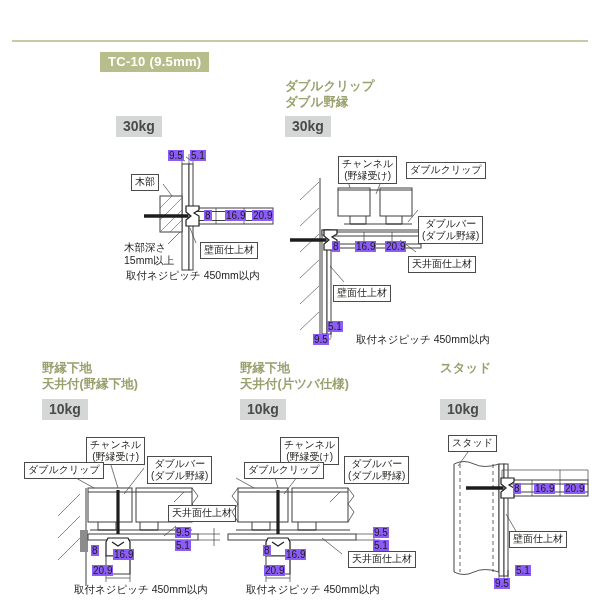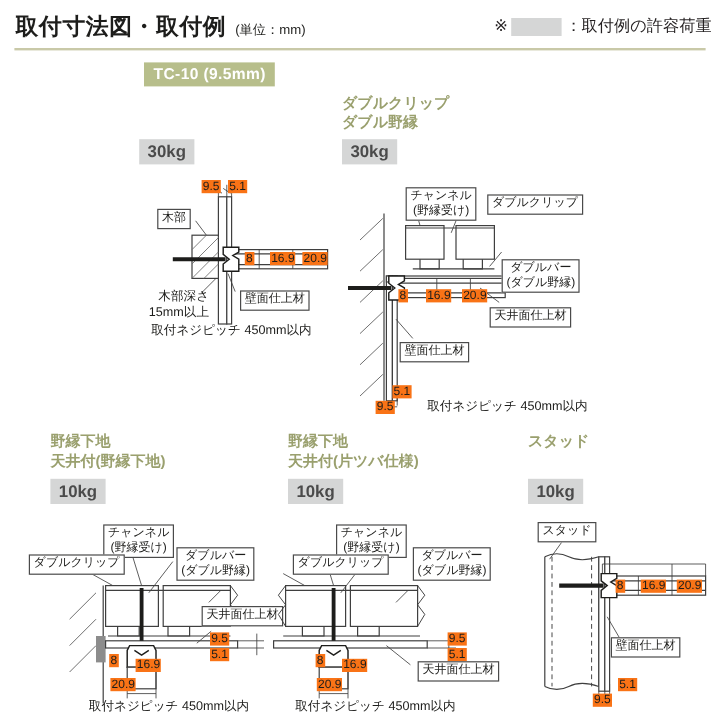--- a/index.html
+++ b/index.html
@@ -109,48 +109,39 @@
     border: 1px solid #4a4a4a;
     padding: 1px 3px;
     text-align: center;
   }
   .dim {
     position: absolute;
     font-size: 10px;
     line-height: 11px;
     color: #1d1d1b;
     white-space: nowrap;
-    background: #f97316;
+    background: #8b5cf6;
     padding: 0 1px;
   }
   .note {
     position: absolute;
     font-size: 10.5px;
     line-height: 13px;
     color: #1d1d1b;
     white-space: nowrap;
   }
 </style>
 </head>
 <body>
 
 <div class="page">
 
-  <div class="header">
-    <div class="title">取付寸法図・取付例</div>
-    <div class="title-unit">(単位：mm)</div>
-    <div class="legend">
-      <span class="mark">※</span>
-      <span class="swatch"></span>
-      <span>：取付例の許容荷重</span>
-    </div>
-  </div>
   <div class="rule"></div>
 
-  <div class="tag-model" style="left:120px; top:52px;">TC-10 (9.5mm)</div>
+  <div class="tag-model" style="left:100px; top:52px;">TC-10 (9.5mm)</div>
 
   <div class="load-badge" style="left:116px; top:116px;">30kg</div>
 
   <div class="sec-head" style="left:285px; top:78px;">
     <span>ダブルクリップ</span><br>
     <span>ダブル野縁</span>
   </div>
   <div class="load-badge" style="left:285px; top:116px;">30kg</div>
 
   <div class="dwg" style="left:120px; top:148px; width:165px; height:140px;">
@@ -192,21 +183,21 @@
       </g>
     </svg>
   </div>
 
   <div class="dim" style="left:168px; top:150px;">9.5</div>
   <div class="dim" style="left:190px; top:150px;">5.1</div>
   <div class="cap" style="left:131px; top:174px;">木部</div>
   <div class="dim" style="left:204px; top:210px;">8</div>
   <div class="dim" style="left:225px; top:210px;">16.9</div>
   <div class="dim" style="left:252px; top:210px;">20.9</div>
-  <div class="note" style="left:124px; top:241px; text-align:right;">
+  <div class="note" style="left:124px; top:241px; text-align:left;">
     <span>木部深さ</span><br>
     <span>15mm以上</span>
   </div>
   <div class="cap" style="left:200px; top:242px;">壁面仕上材</div>
   <div class="note" style="left:126px; top:269px;">取付ネジピッチ 450mm以内</div>
 
   <div class="dwg" style="left:288px; top:148px; width:300px; height:196px;">
     <svg width="300" height="196" viewBox="0 0 300 196">
       <g fill="none" stroke="#3f3f3f" stroke-width="1">
 

